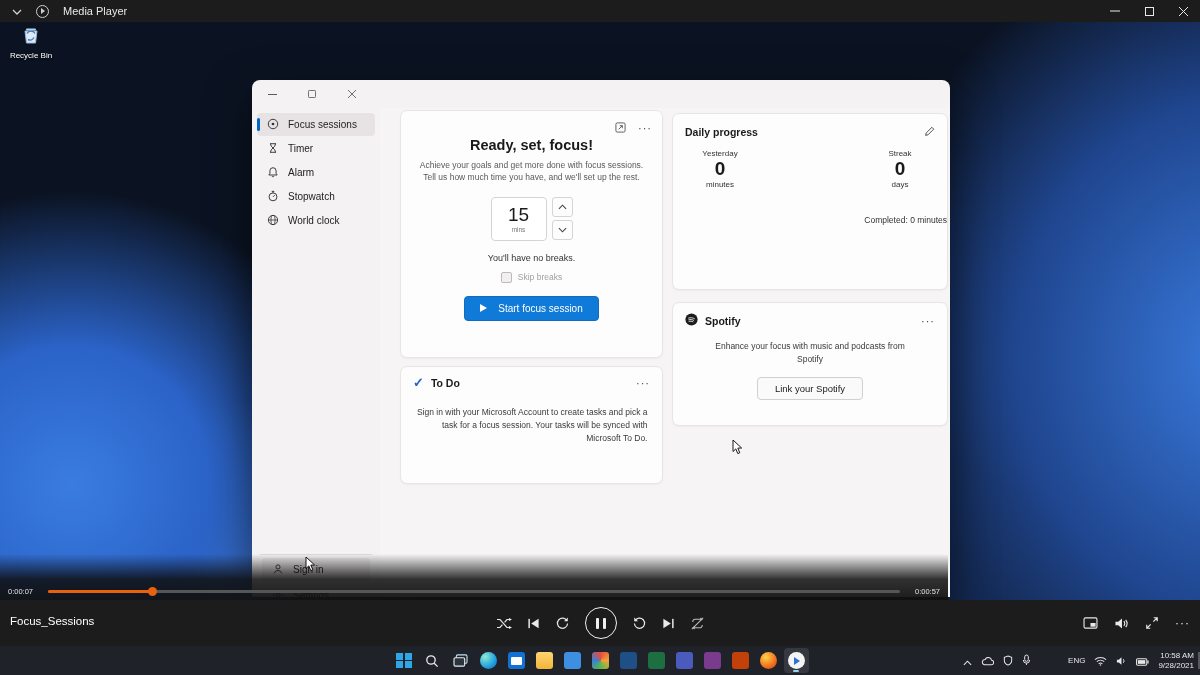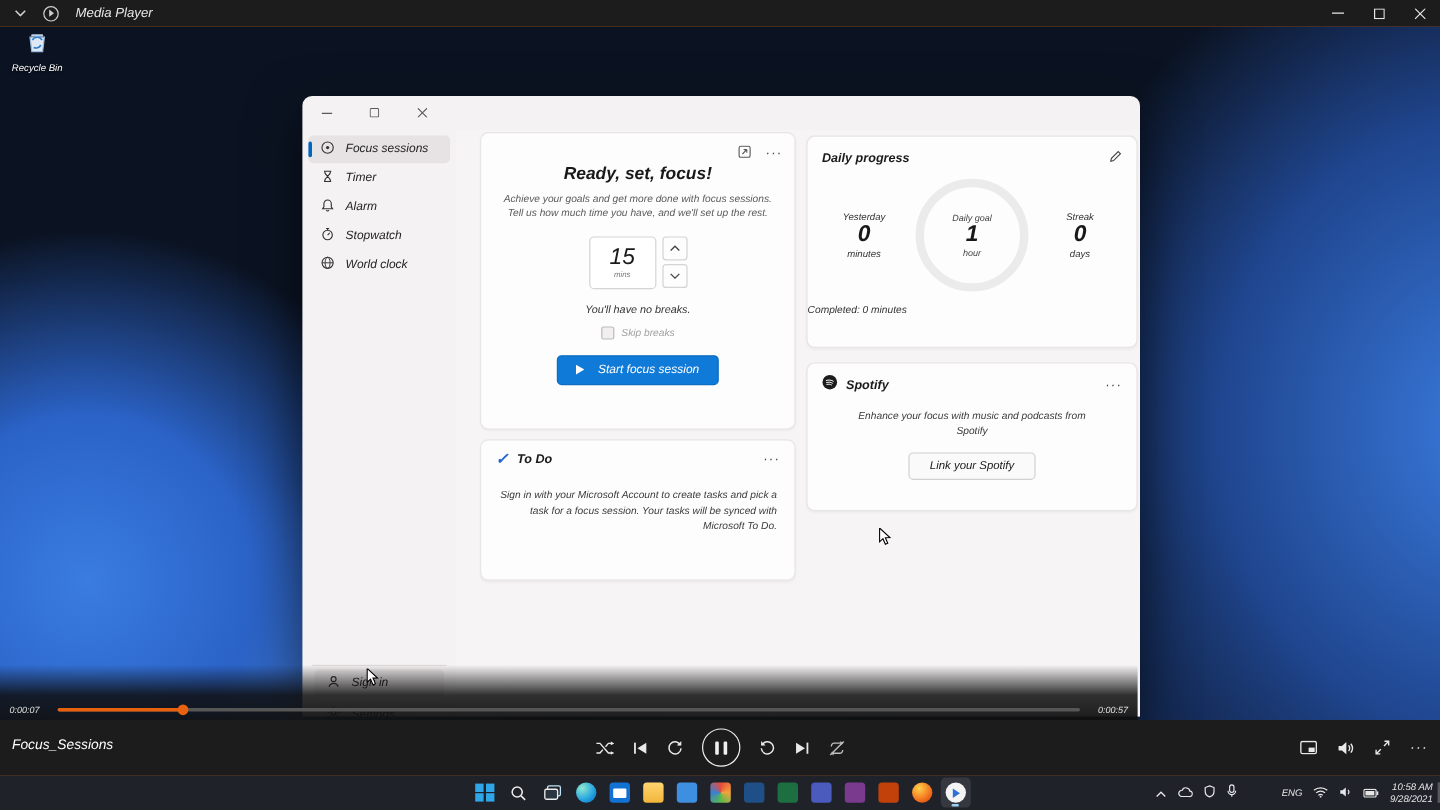--- a/index.html
+++ b/index.html
@@ -1,18 +1,18 @@
 <!DOCTYPE html>
 <html><head>
 <meta charset="utf-8">
 <style>
   * { margin:0; padding:0; box-sizing:border-box; }
   html,body { background:#000; }
   body { font-family:"Liberation Sans", sans-serif; }
-  .screen { position:relative; width:1200px; height:675px; overflow:hidden; background:#f97316;font-style:italic; }
+  .screen { position:relative; width:1200px; height:675px; overflow:hidden; background:#737373; }
 
   
   .mp-titlebar { position:absolute; top:0; left:0; width:1200px; height:22px; background:#1c1c1c;
     display:flex; align-items:center; color:#e8e8e8; font-size:11px; z-index:30; }
   .mp-titlebar .tb-left { display:flex; align-items:center; gap:14px; padding-left:12px; flex:1; }
   .app-badge { width:13px; height:13px; border:1px solid #cfcfcf; border-radius:50%;
     display:flex; align-items:center; justify-content:center; }
   .app-badge .tri { width:0; height:0; border-left:4px solid #cfcfcf; border-top:3px solid transparent; border-bottom:3px solid transparent; margin-left:1px;}
   .caption-btns { display:flex; height:22px; }
   .caption-btn { width:34px; height:22px; display:flex; align-items:center; justify-content:center; }
@@ -84,21 +84,21 @@
   .progress-card { left:292px; top:5px; width:276px; height:177px; }
   .dp-stats { display:flex; align-items:center; justify-content:space-between; padding:8px 16px 0 16px; }
   .stat { width:62px; text-align:center; color:#191919; }
   .stat .s-label { font-size:8px; color:#333; }
   .stat .s-value { font-size:19px; font-weight:600; line-height:1.15; }
   .stat .s-unit { font-size:8px; color:#333; }
   .ring { width:94px; height:94px; border:7px solid #ebebeb; border-radius:50%; background:#fdfdfd;
     display:flex; flex-direction:column; align-items:center; justify-content:center; text-align:center; }
   .ring .r-label,.ring .r-unit { font-size:7.5px; color:#444; }
   .ring .r-value { font-size:19px; font-weight:600; color:#191919; line-height:1.1; }
-  .dp-completed { margin-top:10px; text-align:left; font-size:8.5px; color:#333; }
+  .dp-completed { margin-top:26px; text-align:right; font-size:8.5px; color:#333; }
 
   .spotify-card { left:292px; top:194px; width:276px; height:124px; }
   .spotify-body { margin:10px auto 0; width:200px; font-size:8.5px; line-height:1.5; color:#3a3a3a; text-align:center; }
   .spotify-btn { display:block; margin:11px auto 0; width:fit-content; font-size:9.5px; color:#1b1b1b;
     background:#fbfafa; border:1px solid #d2cfcf; border-radius:4px; padding:5px 17px; }
 
   
   .player-overlay { position:absolute; left:0; bottom:0; width:948px; height:46px; z-index:6;
     background:linear-gradient(to bottom, rgba(12,12,12,0) 0%, rgba(14,14,14,.85) 55%, rgba(16,16,16,.95) 100%); }
   .seek-row { position:absolute; bottom:4px; left:0; right:0; display:flex; align-items:center; gap:8px; padding:0 8px; }
@@ -351,25 +351,20 @@
                     <path d="M8.6 1.4 l2 2 L4.4 9.6 l-2.6 .6 .6 -2.6 z" fill="none" stroke="#444" stroke-width="1"></path>
                   </svg>
               </span>
             </div>
             <div class="dp-stats">
               <div class="stat">
                 <div class="s-label">Yesterday</div>
                 <div class="s-value">0</div>
                 <div class="s-unit">minutes</div>
               </div>
-              <div class="ring">
-                <span class="r-label">Daily goal</span>
-                <span class="r-value">1</span>
-                <span class="r-unit">hour</span>
-              </div>
               <div class="stat">
                 <div class="s-label">Streak</div>
                 <div class="s-value">0</div>
                 <div class="s-unit">days</div>
               </div>
             </div>
             <div class="dp-completed">Completed: 0 minutes</div>
           </div>
 
           <div class="card spotify-card">

